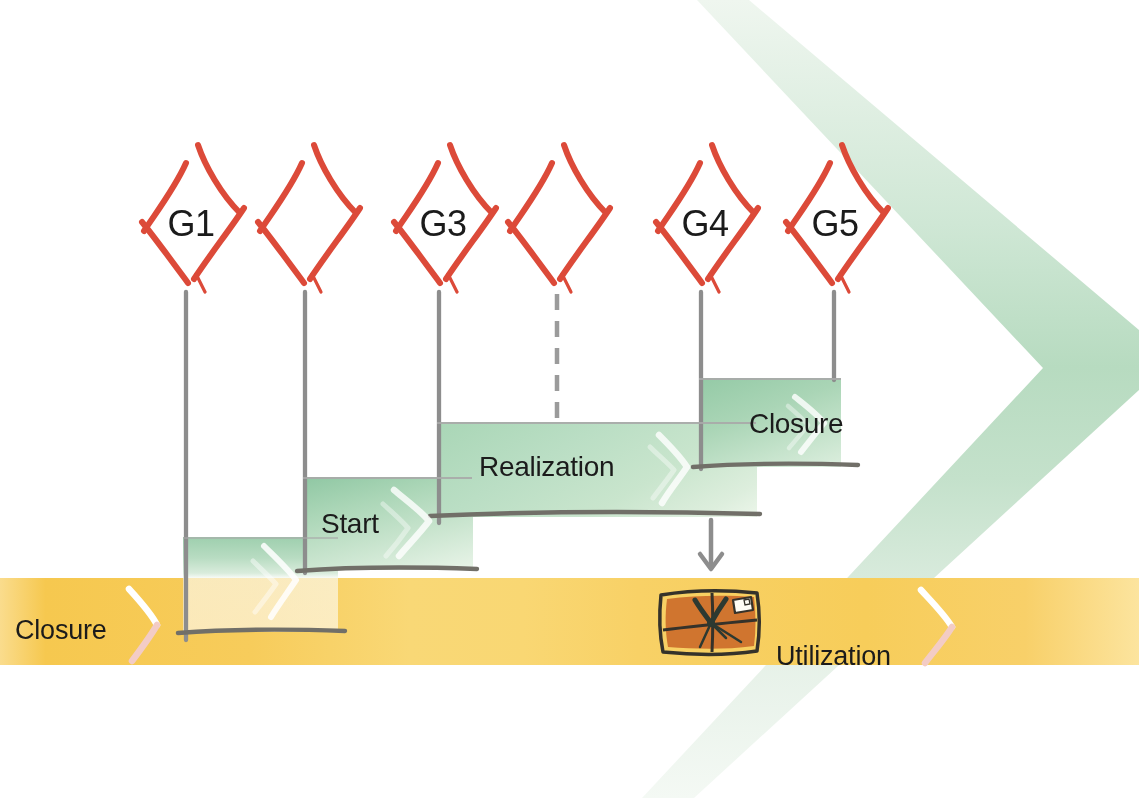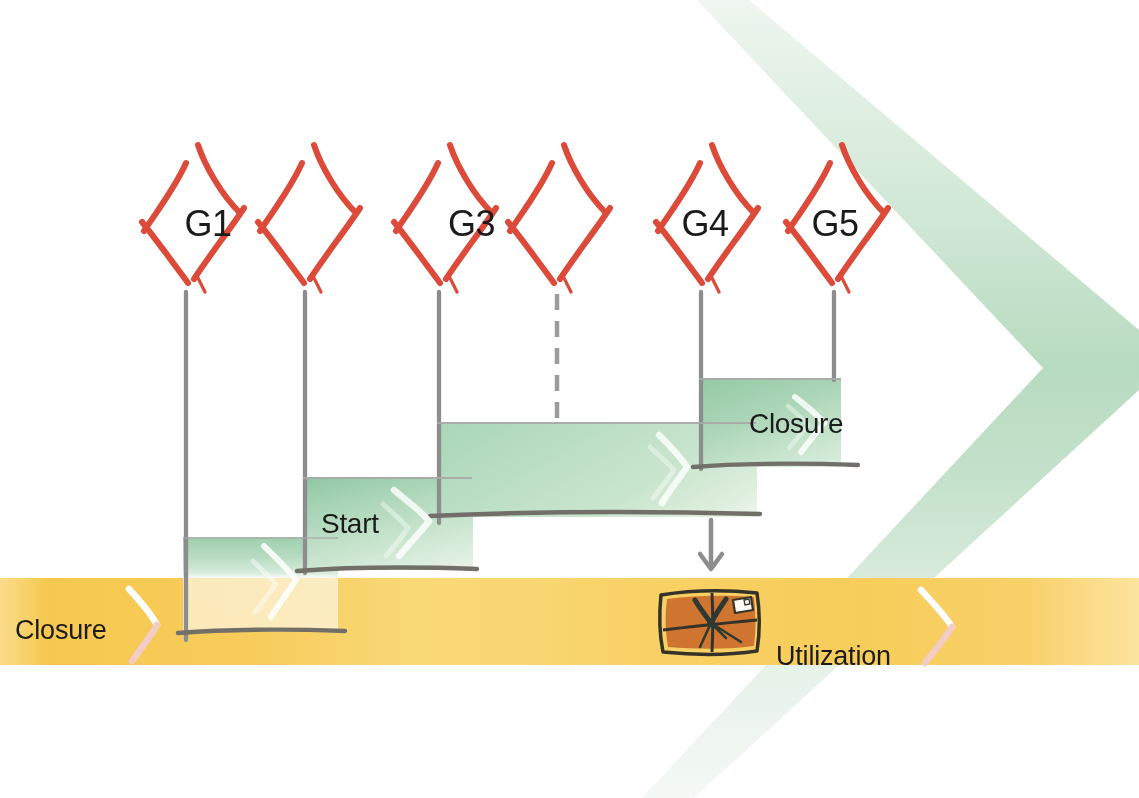--- a/index.html
+++ b/index.html
@@ -29,21 +29,21 @@
     background:linear-gradient(150deg,#a9d6b6 0%,#badec4 35%,#c9e5cd 65%,#ddeedd 88%,#ecf6ea 100%);
   }
   .box-closure{
     left:699px;top:378px;width:142px;height:89px;z-index:6;
     background:linear-gradient(160deg,#94caa6 0%,#aad5b6 40%,#c7e4cd 75%,#dceede 100%);
   }
   .overlay{z-index:7;pointer-events:none;}
   
   .lbl{position:absolute;color:#1b1b1b;z-index:8;white-space:nowrap;}
   .gate-lbl{width:104px;text-align:center;font-size:36px;letter-spacing:-0.5px;top:203px;}
-  .gl-g1{left:156px;} .gl-g2{left:255px;} .gl-g3{left:391px;text-align:right;}
+  .gl-g1{left:139px;} .gl-g2{left:255px;} .gl-g3{left:391px;}
   .gl-g3b{left:505px;} .gl-g4{left:653px;} .gl-g5{left:783px;}
   .phase-lbl{font-size:28px;letter-spacing:-0.3px;}
   .pl-prestudy{left:192px;top:545px;line-height:31px;white-space:pre-line;}
   .pl-start{left:321px;top:508px;}
   .pl-realization{left:479px;top:451px;}
   .pl-closure{left:706px;top:408px;margin-left:43px;}
   .band-lbl{font-size:27px;letter-spacing:-0.2px;}
   .bl-concept{left:15px;top:615px;}
   .bl-utilization{left:776px;top:641px;text-align:center;}
 </style>
@@ -170,18 +170,19 @@
       </g>
     </g>
   </svg>
 
   <div class="lbl gate-lbl gl-g1">G1</div>
   <div class="lbl gate-lbl gl-g3">G3</div>
   <div class="lbl gate-lbl gl-g4">G4</div>
   <div class="lbl gate-lbl gl-g5">G5</div>
 
   <div class="lbl phase-lbl pl-start">Start</div>
+  <div class="lbl phase-lbl pl-realization">Realization</div>
   <div class="lbl phase-lbl pl-closure">Closure</div>
 
   <div class="lbl band-lbl bl-concept">Closure</div>
   <div class="lbl band-lbl bl-utilization">Utilization</div>
 
 </div>
 
 </body></html>

